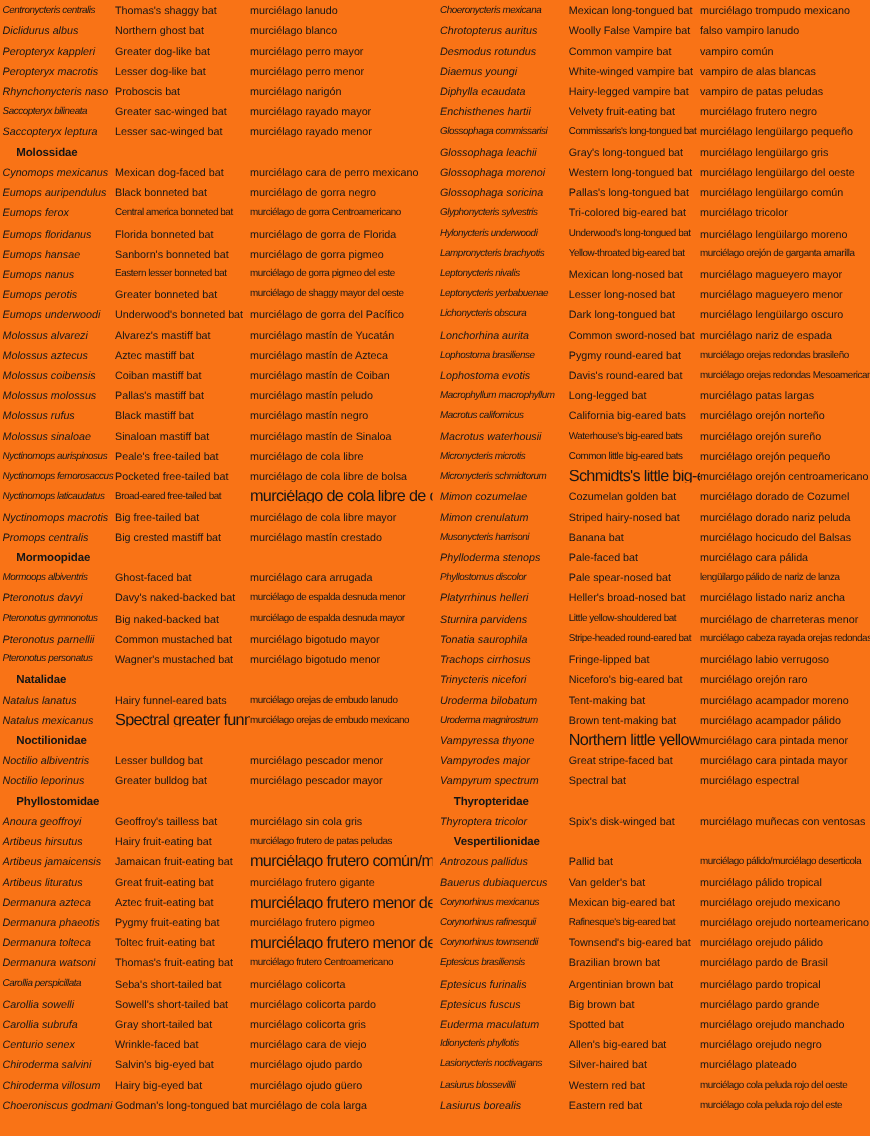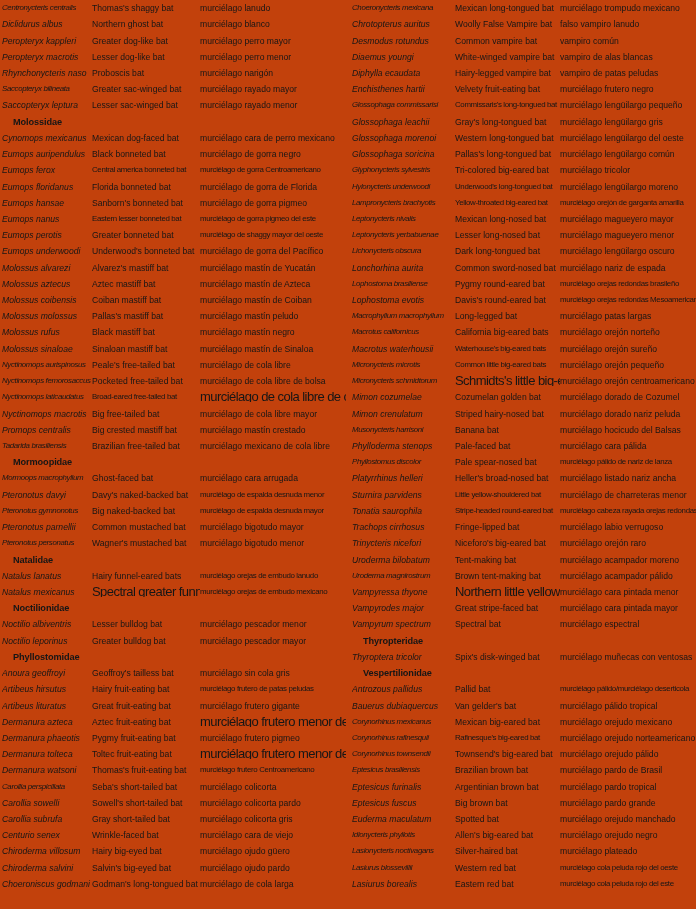--- a/index.html
+++ b/index.html
@@ -1,20 +1,20 @@
 <!DOCTYPE html>
 <html><head>
 <meta charset="utf-8">
 <style>
   html, body { margin: 0; padding: 0; background: #ffffff; }
   .page {
     position: relative;
     width: 696px;
     height: 909px;
-    background: #c2410c;
+    background: #f97316;
     color: #161616;
     font-family: "Liberation Sans", sans-serif;
     overflow: hidden;
   }
   .col { position: absolute; top: 0; }
   .col-left  { left: 2px;   width: 344px; }
   .col-right { left: 352px; width: 344px; }
   .row {
     height: 16.23px;
     display: grid;
@@ -170,30 +170,25 @@
       <div class="row species">
         <span class="cell sci">Nyctinomops macrotis</span>
         <span class="cell en">Big free-tailed bat</span>
         <span class="cell es">murciélago de cola libre mayor</span>
       </div>
       <div class="row species">
         <span class="cell sci">Promops centralis</span>
         <span class="cell en">Big crested mastiff bat</span>
         <span class="cell es">murciélago mastín crestado</span>
       </div>
-      <div class="row species">
-        <span class="cell sci tight">Tadarida brasiliensis</span>
-        <span class="cell en">Brazilian free-tailed bat</span>
-        <span class="cell es">murciélago mexicano de cola libre</span>
-      </div>
       <div class="row">
         <span class="cell family">Mormoopidae</span>
       </div>
       <div class="row species">
-        <span class="cell sci tight">Mormoops macrophyllum</span>
+        <span class="cell sci tight">Mormoops albiventris</span>
         <span class="cell en">Ghost-faced bat</span>
         <span class="cell es">murciélago cara arrugada</span>
       </div>
       <div class="row species">
         <span class="cell sci">Pteronotus davyi</span>
         <span class="cell en">Davy's naked-backed bat</span>
         <span class="cell es tight">murciélago de espalda desnuda menor</span>
       </div>
       <div class="row species">
         <span class="cell sci tight">Pteronotus gymnonotus</span>
@@ -243,20 +238,25 @@
         <span class="cell sci">Anoura geoffroyi</span>
         <span class="cell en">Geoffroy's tailless bat</span>
         <span class="cell es">murciélago sin cola gris</span>
       </div>
       <div class="row species">
         <span class="cell sci">Artibeus hirsutus</span>
         <span class="cell en">Hairy fruit-eating bat</span>
         <span class="cell es tight">murciélago frutero de patas peludas</span>
       </div>
       <div class="row species">
+        <span class="cell sci">Artibeus jamaicensis</span>
+        <span class="cell en">Jamaican fruit-eating bat</span>
+        <span class="cell es tighter">murciélago frutero común/murciélago zapotero</span>
+      </div>
+      <div class="row species">
         <span class="cell sci">Artibeus lituratus</span>
         <span class="cell en">Great fruit-eating bat</span>
         <span class="cell es">murciélago frutero gigante</span>
       </div>
       <div class="row species">
         <span class="cell sci">Dermanura azteca</span>
         <span class="cell en">Aztec fruit-eating bat</span>
         <span class="cell es tighter">murciélago frutero menor de patas peludas</span>
       </div>
       <div class="row species">
@@ -288,30 +288,30 @@
         <span class="cell sci">Carollia subrufa</span>
         <span class="cell en">Gray short-tailed bat</span>
         <span class="cell es">murciélago colicorta gris</span>
       </div>
       <div class="row species">
         <span class="cell sci">Centurio senex</span>
         <span class="cell en">Wrinkle-faced bat</span>
         <span class="cell es">murciélago cara de viejo</span>
       </div>
       <div class="row species">
+        <span class="cell sci">Chiroderma salvini</span>
+        <span class="cell en">Salvin's big-eyed bat</span>
+        <span class="cell es">murciélago ojudo pardo</span>
+      </div>
+      <div class="row species">
         <span class="cell sci">Chiroderma villosum</span>
         <span class="cell en">Hairy big-eyed bat</span>
         <span class="cell es">murciélago ojudo güero</span>
       </div>
       <div class="row species">
-        <span class="cell sci">Chiroderma salvini</span>
-        <span class="cell en">Salvin's big-eyed bat</span>
-        <span class="cell es">murciélago ojudo pardo</span>
-      </div>
-      <div class="row species">
         <span class="cell sci">Choeroniscus godmani</span>
         <span class="cell en">Godman's long-tongued bat</span>
         <span class="cell es">murciélago de cola larga</span>
       </div>
     </div>
   <div class="col col-right">
       <div class="row species">
         <span class="cell sci tight">Choeronycteris mexicana</span>
         <span class="cell en">Mexican long-tongued bat</span>
         <span class="cell es">murciélago trompudo mexicano</span>
@@ -447,21 +447,21 @@
         <span class="cell es">murciélago hocicudo del Balsas</span>
       </div>
       <div class="row species">
         <span class="cell sci">Phylloderma stenops</span>
         <span class="cell en">Pale-faced bat</span>
         <span class="cell es">murciélago cara pálida</span>
       </div>
       <div class="row species">
         <span class="cell sci tight">Phyllostomus discolor</span>
         <span class="cell en">Pale spear-nosed bat</span>
-        <span class="cell es tight">murciélago pálido de nariz de lanza</span>
+        <span class="cell es tight">lengüilargo pálido de nariz de lanza</span>
       </div>
       <div class="row species">
         <span class="cell sci">Platyrrhinus helleri</span>
         <span class="cell en">Heller's broad-nosed bat</span>
         <span class="cell es">murciélago listado nariz ancha</span>
       </div>
       <div class="row species">
         <span class="cell sci">Sturnira parvidens</span>
         <span class="cell en tight">Little yellow-shouldered bat</span>
         <span class="cell es">murciélago de charreteras menor</span>

